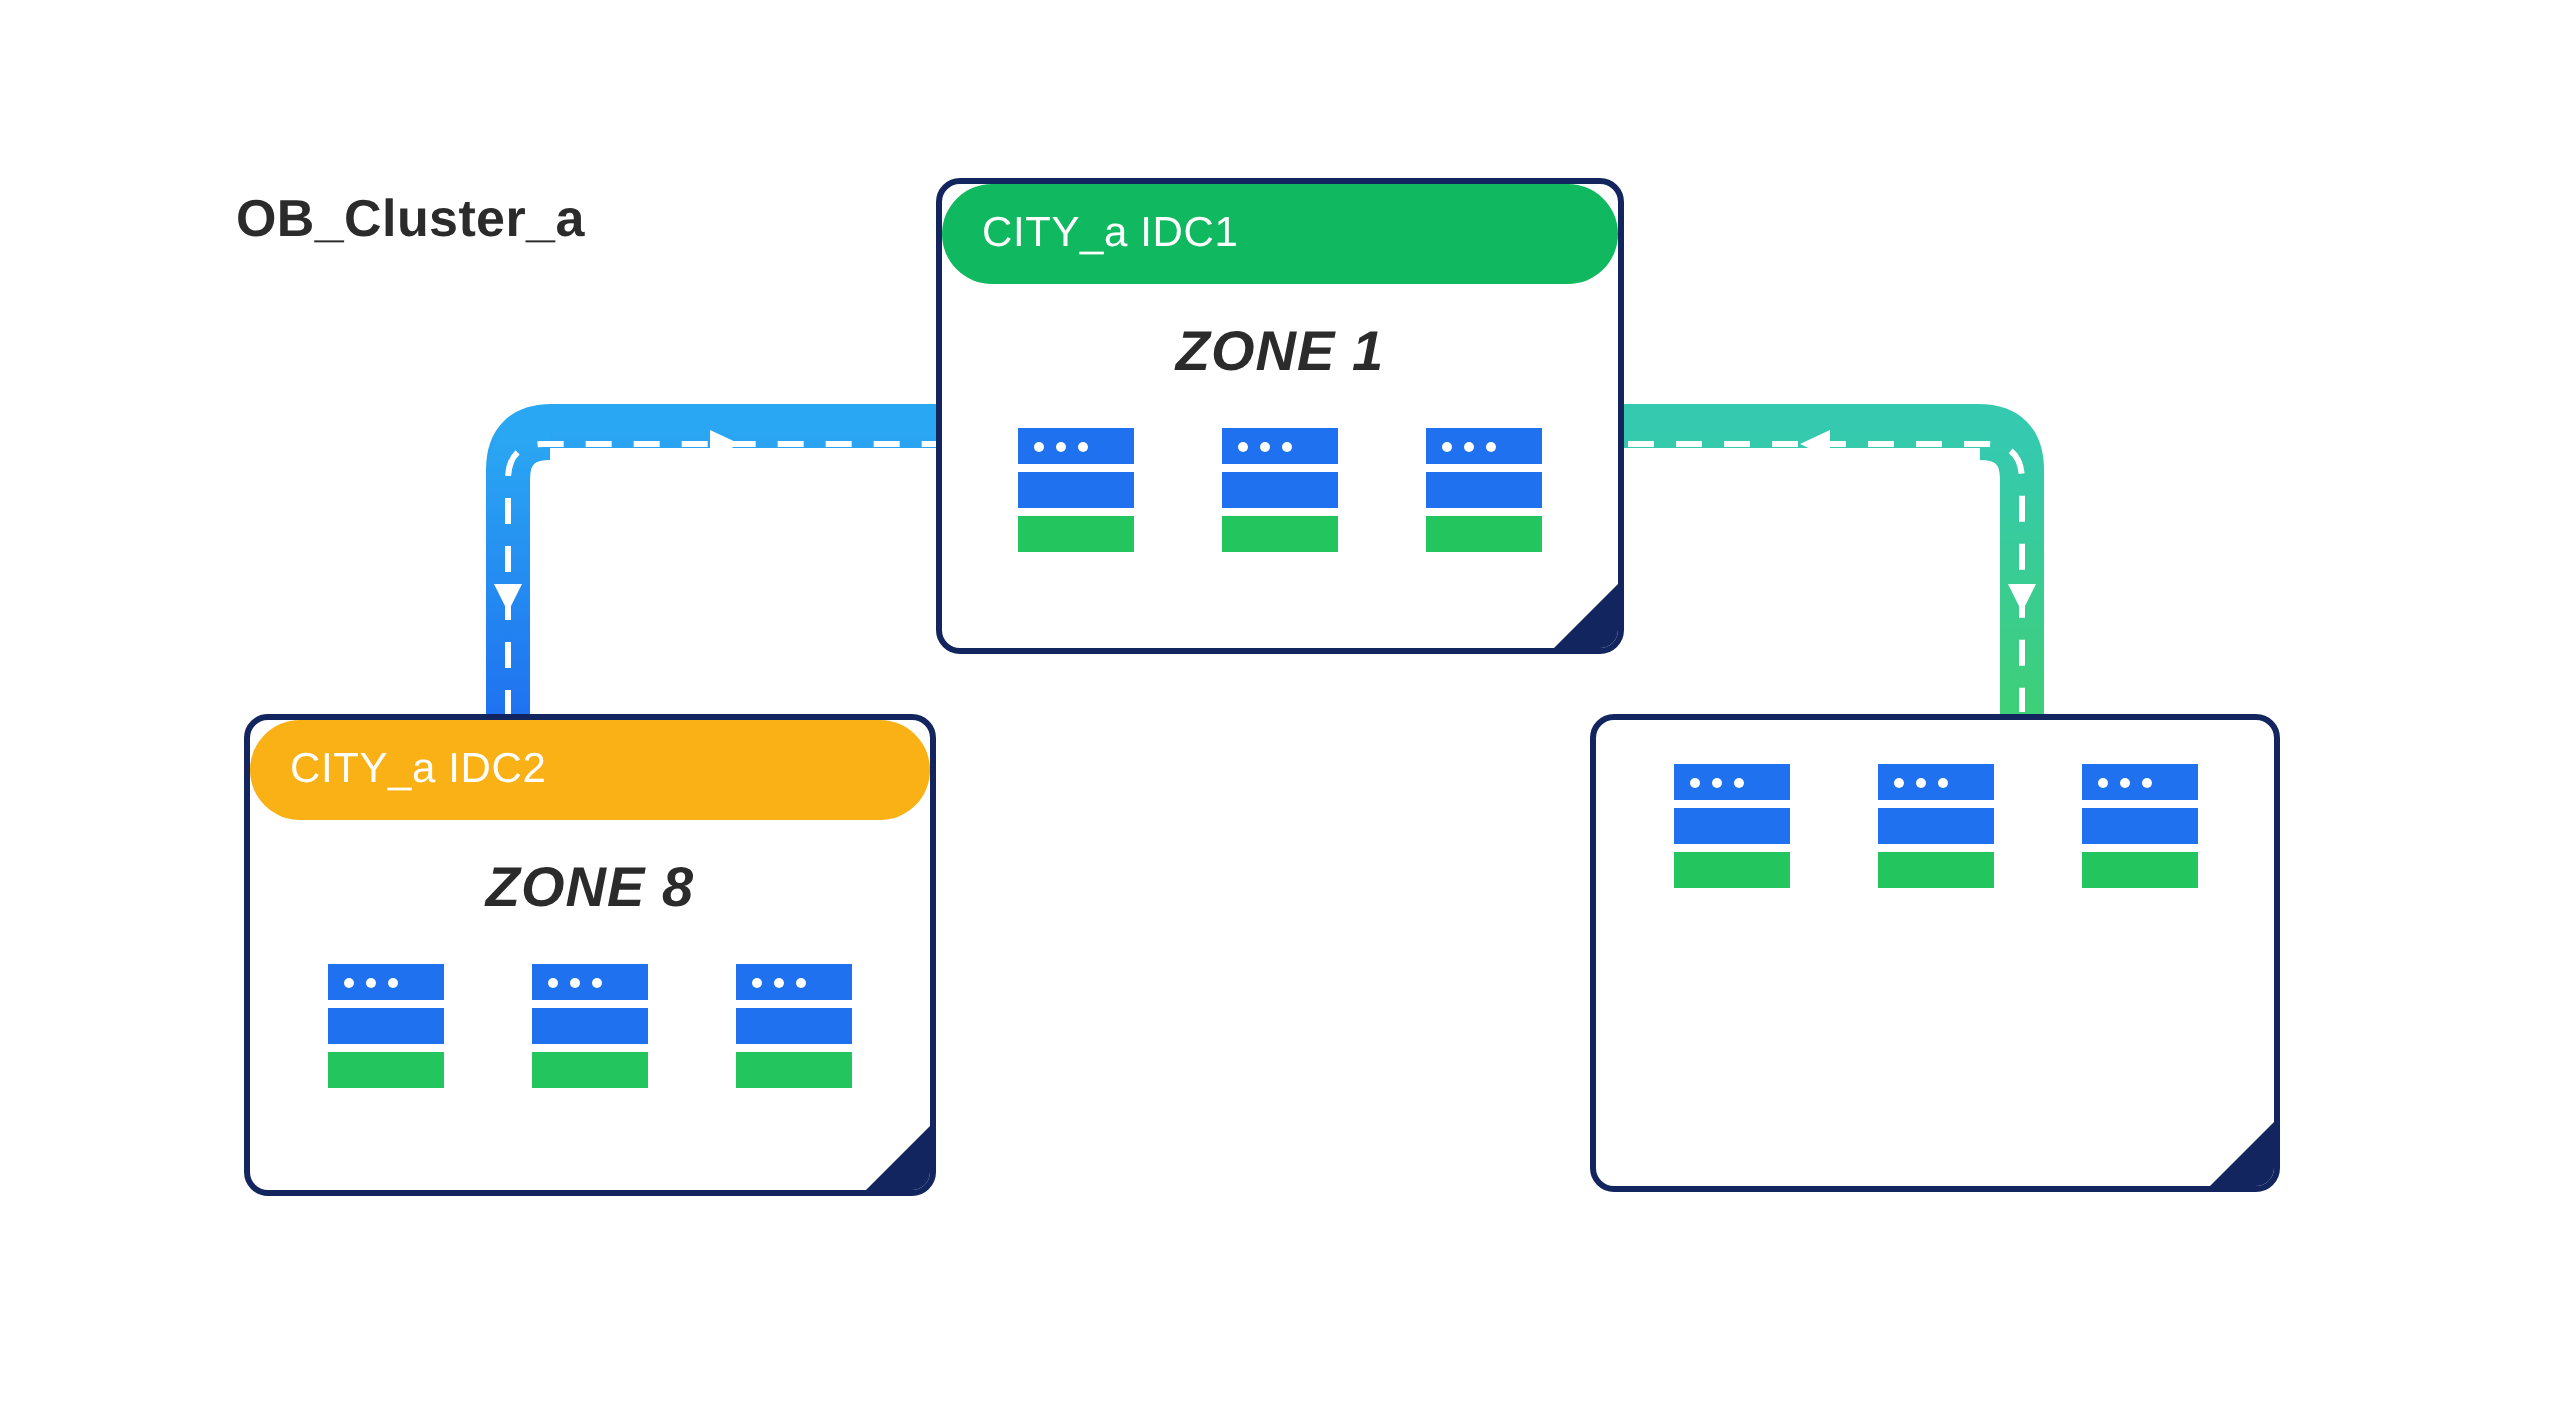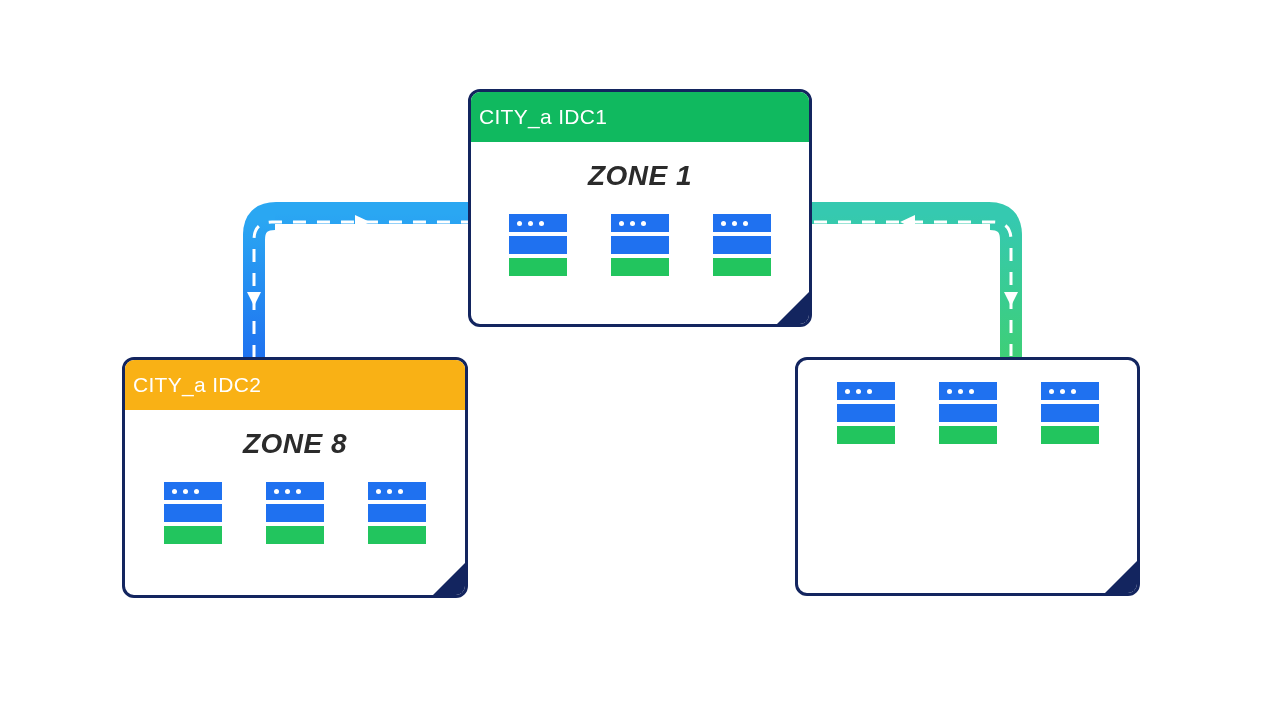--- a/index.html
+++ b/index.html
@@ -27,21 +27,22 @@
     background:#ffffff;
     border:3px solid #13255f;
     border-radius:12px;
     box-sizing:border-box;
     overflow:hidden;
   }
   .idc-header{
     height:50px;width:100%;
     display:flex;align-items:center;
     box-sizing:border-box;
-    padding-left:8px;
+    padding-left:20px;
+    border-radius:25px;
   }
   .idc-header-text{
     color:#ffffff;font-size:21px;font-weight:400;
     letter-spacing:0.3px;white-space:nowrap;
   }
   .zone-title{
     text-align:center;
     font-size:28px;font-weight:bold;color:#2b2b2b;
     letter-spacing:0.5px;
     margin-top:18px;
@@ -71,20 +72,21 @@
     border-left:34px solid transparent;
     border-bottom:34px solid #13255f;
     z-index:4;
   }
 </style>
 </head>
 <body>
 
 <div id="stage">
 
+  <div class="cluster-title">OB_Cluster_a</div>
 
   <svg class="links" width="1280" height="706" viewBox="0 0 1280 706" xmlns="http://www.w3.org/2000/svg">
     <defs>
       <linearGradient id="gradLeftH" x1="0" y1="0" x2="1" y2="0">
         <stop offset="0%" stop-color="#1f71f0"></stop>
         <stop offset="35%" stop-color="#22c7ee"></stop>
         <stop offset="100%" stop-color="#3ecf77"></stop>
       </linearGradient>
       <linearGradient id="gradLeftV" x1="0" y1="0" x2="0" y2="1">
         <stop offset="0%" stop-color="#2aa7f2"></stop>

